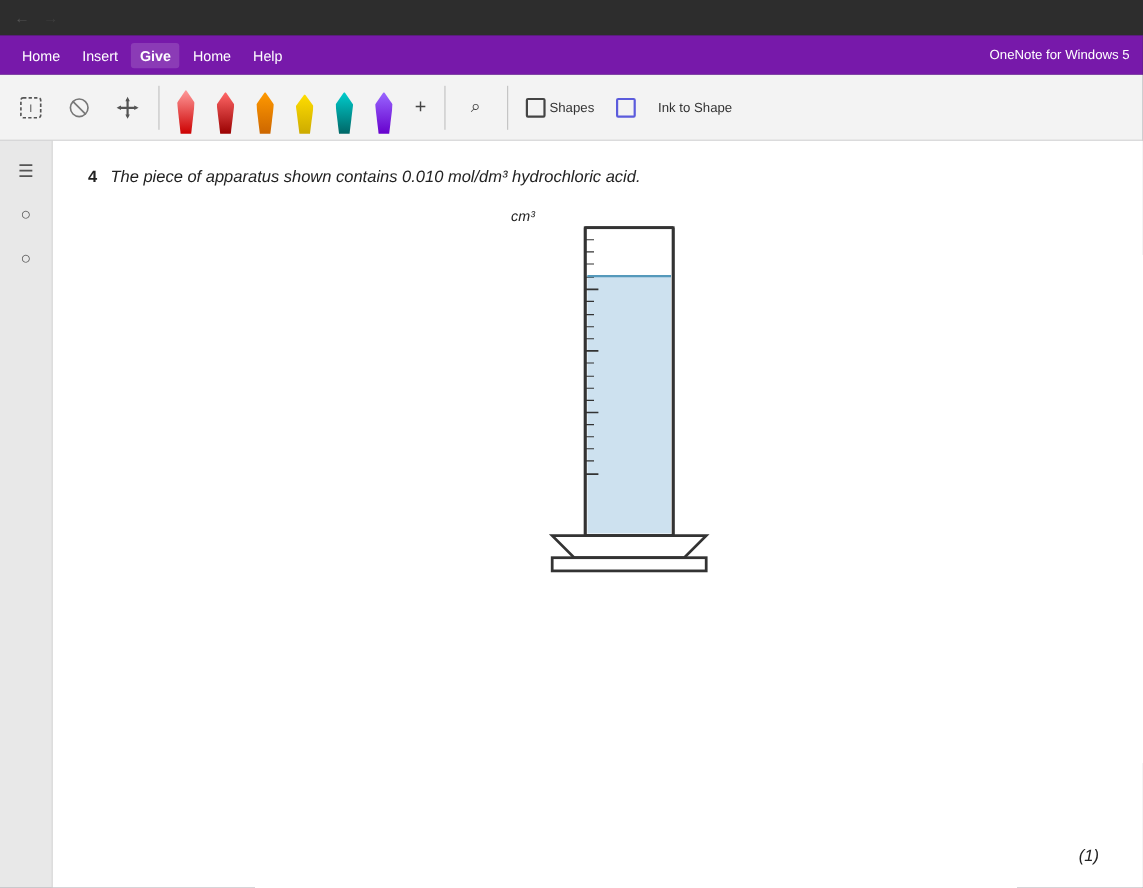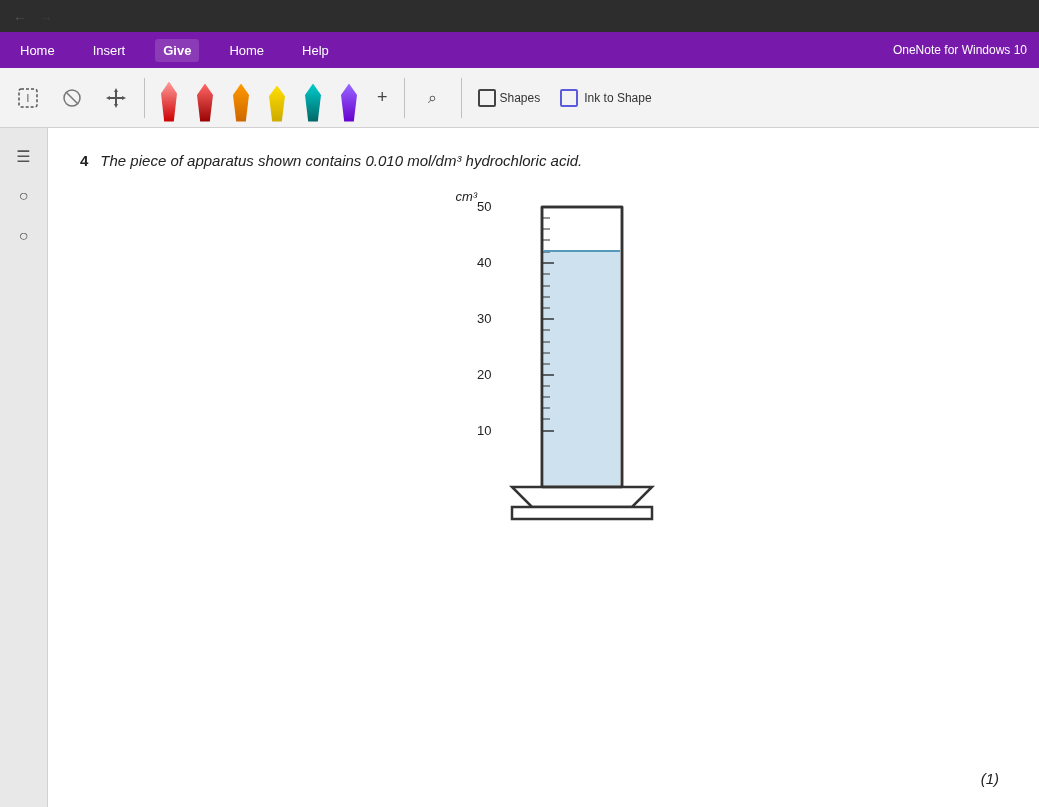--- a/index.html
+++ b/index.html
@@ -24,21 +24,21 @@
     }
 
     
     .menu-bar {
       width: 100%;
       height: 36px;
       background: #7719aa;
       display: flex;
       align-items: center;
       padding: 0 12px;
-      gap: 22px;
+      gap: 4px;
     }
     .menu-item {
       color: white;
       font-size: 13px;
       padding: 4px 8px;
       cursor: pointer;
       border-radius: 3px;
     }
     .menu-item.active { background: rgba(255,255,255,0.15); font-weight: 600; }
     .onenote-brand {
@@ -84,21 +84,21 @@
       padding: 4px 8px;
       cursor: pointer;
       border-radius: 4px;
       background: transparent;
       border: none;
       font-size: 12px;
     }
     .ink-to-shape-btn {
       display: flex;
       align-items: center;
-      gap: 6px;
+      gap: 20px;
       padding: 4px 8px;
       cursor: pointer;
       border-radius: 4px;
       background: transparent;
       border: none;
       font-size: 12px;
       color: #333;
     }
 
     
@@ -241,21 +241,21 @@
     <div class="nav-arrow" style="opacity:0.4;">→</div>
   </div>
 </div>
 
 <div class="menu-bar">
   <div class="menu-item">Home</div>
   <div class="menu-item">Insert</div>
   <div class="menu-item active">Give</div>
   <div class="menu-item">Home</div>
   <div class="menu-item">Help</div>
-  <div class="onenote-brand">OneNote for Windows 10</div>
+  <div class="onenote-brand">OneNote for Windows 5</div>
 </div>
 
 <div class="toolbar">
 
   <button class="toolbar-btn" title="Select">
     <svg width="24" height="24" viewBox="0 0 24 24">
       <rect x="3" y="3" width="18" height="18" rx="2" fill="none" stroke="#555" stroke-width="1.5" stroke-dasharray="3,2"></rect>
       <text x="12" y="16" text-anchor="middle" font-size="10" fill="#555">I</text>
     </svg>
   </button>
@@ -333,27 +333,20 @@
     <div style="display:flex; align-items:baseline; gap:12px; margin-bottom:12px;">
       <span style="font-size:15px; font-weight:600; color:#222;">4</span>
       <span style="font-size:15px; color:#222; font-style:italic;">The piece of apparatus shown contains 0.010 mol/dm³ hydrochloric acid.</span>
     </div>
 
     <div class="cylinder-container">
       <div class="cylinder-wrapper">
 
         <div style="display:flex; flex-direction:row; align-items:flex-end; padding-right:6px; padding-top:0;">
           <div style="font-size:13px; font-style:italic; color:#222; margin-bottom:2px; align-self:flex-start; margin-left:10px;">cm³</div>
-          <div style="display:flex; flex-direction:column; margin-top:8px;">
-            <div style="font-size:13px; color:#222; height:56px; display:flex; align-items:flex-start; padding-top:2px; padding-right:4px;">50</div>
-            <div style="font-size:13px; color:#222; height:56px; display:flex; align-items:flex-start; padding-top:2px; padding-right:4px;">40</div>
-            <div style="font-size:13px; color:#222; height:56px; display:flex; align-items:flex-start; padding-top:2px; padding-right:4px;">30</div>
-            <div style="font-size:13px; color:#222; height:56px; display:flex; align-items:flex-start; padding-top:2px; padding-right:4px;">20</div>
-            <div style="font-size:13px; color:#222; height:56px; display:flex; align-items:flex-start; padding-top:2px; padding-right:4px;">10</div>
-          </div>
         </div>
 
         <svg width="160" height="370" viewBox="0 0 160 370" class="cylinder-svg">
 
           <rect x="40" y="18" width="80" height="280" fill="none" stroke="#333" stroke-width="2.5"></rect>
 
           <rect x="42" y="62" width="76" height="234" fill="#b8d4e8" opacity="0.7"></rect>
 
           <line x1="40" y1="242" x2="52" y2="242" stroke="#333" stroke-width="1.5"></line>
           <line x1="40" y1="230" x2="48" y2="230" stroke="#333" stroke-width="1"></line>

